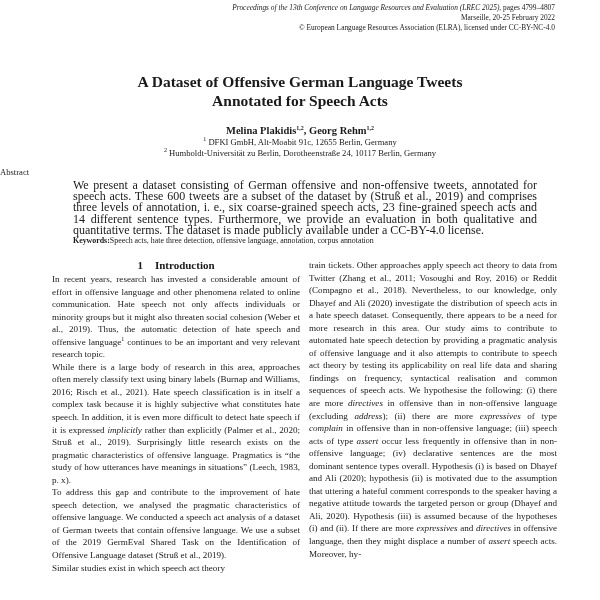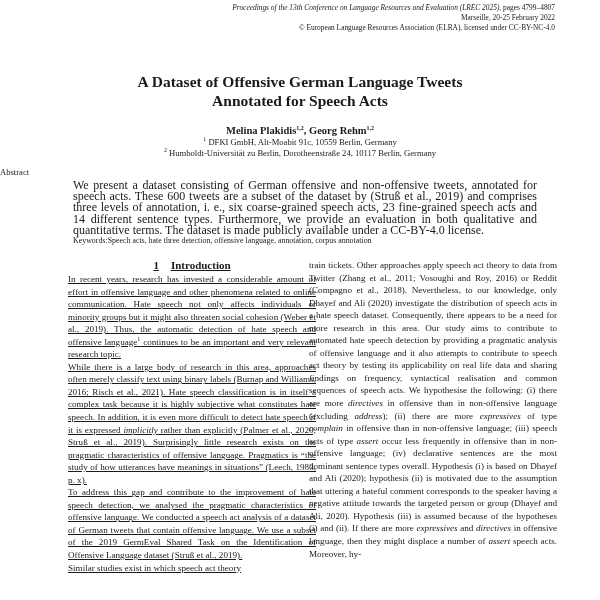--- a/index.html
+++ b/index.html
@@ -79,30 +79,30 @@
       text-align: justify;
     }
     .keywords {
       position: absolute;
       left: 73px;
       width: 470px;
       top: 235px;
       font-size: 7.9px;
       line-height: 11px;
     }
-    .keywords b { font-weight: normal; margin-top: 12px; }
+    .keywords b { font-weight: bold; margin-top: 12px; }
     .col {
       position: absolute;
       top: 258px;
       width: 248px;
       font-size: 9.1px;
       line-height: 12.55px;
       text-align: justify;
     }
-    .col-left { left: 68px; text-decoration: underline; }
+    .col-left { left: 52px; }
     .col-right { left: 309px; top: 259px; }
     .section-heading {
       text-align: center;
       font-weight: bold;
       font-size: 11px;
       line-height: 14px;
       margin-bottom: 1px;
     }
     .section-heading .num { margin-right: 12px; }
     .col p {
@@ -123,21 +123,21 @@
   <div>A Dataset of Offensive German Language Tweets</div>
   <div>Annotated for Speech Acts</div>
 </div>
 
 <div class="authors">
   <span>Melina Plakidis</span><sup>1,2</sup><span>, </span><span>Georg Rehm</span><sup>1,2</sup>
 </div>
 
 <div class="affil affil1">
   <sup>1</sup>
-  <span>DFKI GmbH, Alt-Moabit 91c, 10559 Berlin, Germany</span>
+  <span>DFKI GmbH, Alt-Moabit 91c, 12655 Berlin, Germany</span>
 </div>
 <div class="affil affil2">
   <sup>2</sup>
   <span>Humboldt-Universität zu Berlin, Dorotheenstraße 24, 10117 Berlin, Germany</span>
 </div>
 
 <div class="abstract-heading">Abstract</div>
 <div class="abstract">We present a dataset consisting of German offensive and non-offensive tweets, annotated for speech acts. These 600 tweets are a subset of the dataset by (Struß et al., 2019) and comprises three levels of annotation, i. e., six coarse-grained speech acts, 23 fine-grained speech acts and 14 different sentence types. Furthermore, we provide an evaluation in both qualitative and quantitative terms. The dataset is made publicly available under a CC-BY-4.0 license.</div>
 
 <div class="keywords">

